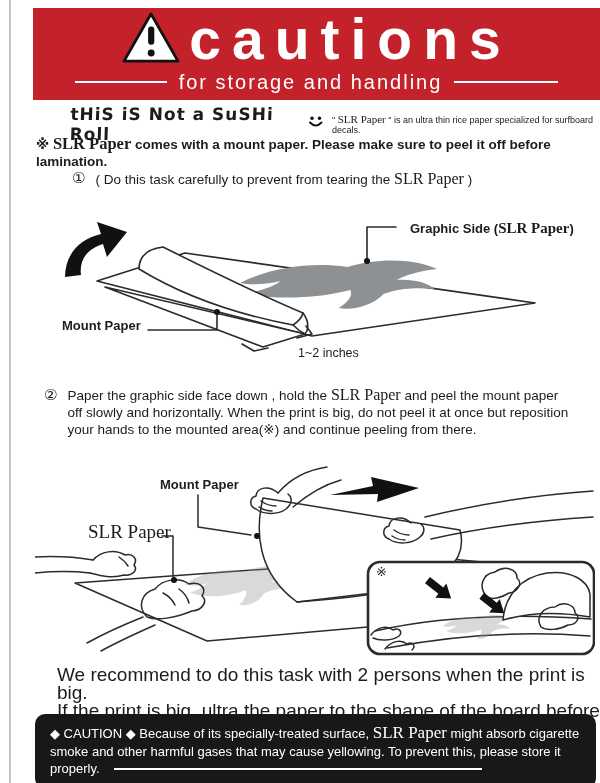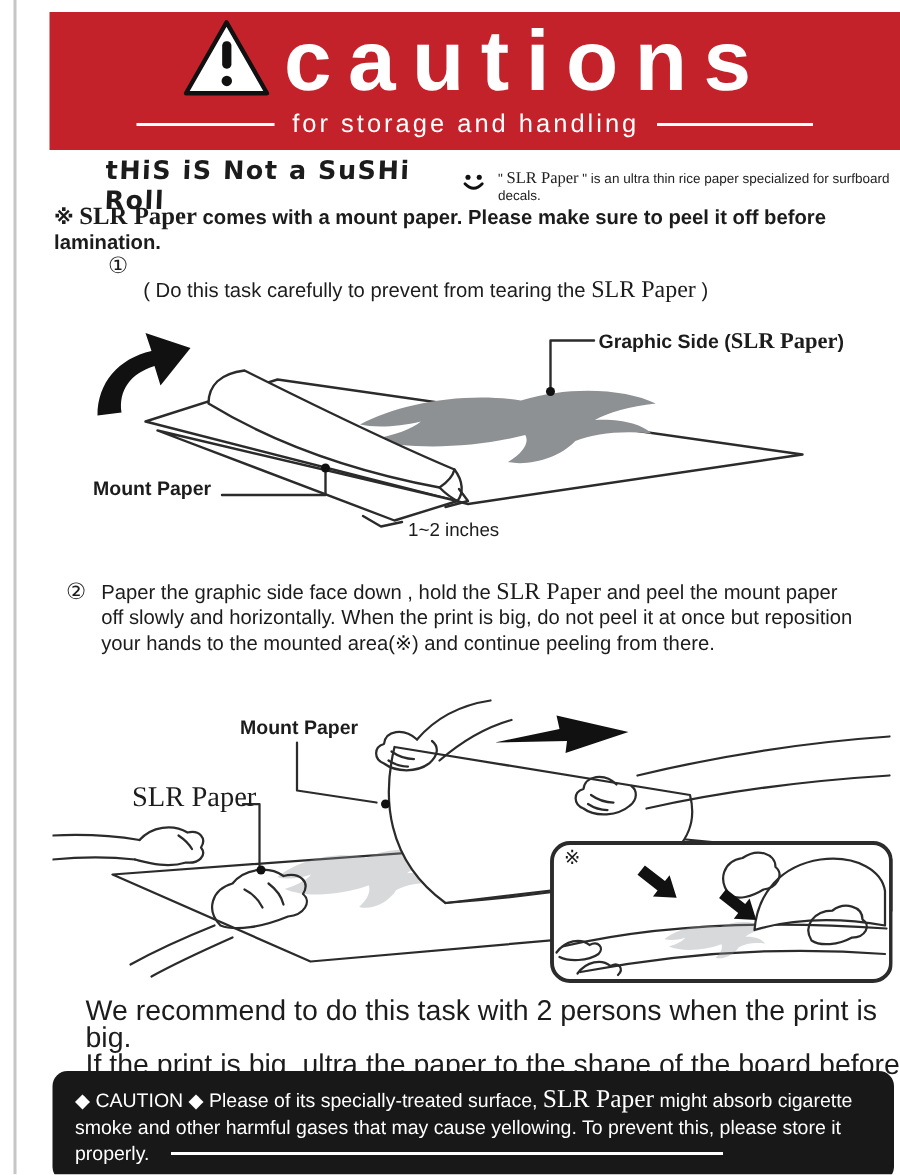--- a/index.html
+++ b/index.html
@@ -14,47 +14,47 @@
     display:flex;flex-direction:column;align-items:center;justify-content:center;
   }
   .banner-title-row{display:flex;align-items:center;gap:8px;margin-top:-4px;}
   .banner-title{
     color:#fff;font-size:57px;font-weight:bold;letter-spacing:11px;line-height:1;
   }
   .banner-sub-row{display:flex;align-items:center;gap:12px;margin-top:2px;}
   .banner-line{height:2px;background:#fff;}
   .banner-line.l{width:92px;}
   .banner-line.r{width:104px;}
-  .banner-sub{color:#fff;font-size:17px;letter-spacing:2px;}
+  .banner-sub{color:#fff;font-size:20px;letter-spacing:2px;}
   
   .intro{position:absolute;left:70px;top:104px;display:flex;align-items:center;}
   .handwritten{
     font-family:"DejaVu Sans",sans-serif;font-weight:bold;font-size:17px;
     letter-spacing:1px;transform:skewX(-2deg);
   }
   .smiley{margin:0 8px 0 8px;}
   .quote{font-size:9px;color:#222;}
   .serif{font-family:"Liberation Serif","DejaVu Serif",serif;}
   .quote .serif{font-size:11px;}
   
   .note{position:absolute;left:36px;top:134px;font-size:13.5px;font-weight:bold;}
   .note .serif{font-size:16.5px;font-weight:bold;}
   
   .step{position:absolute;display:flex;gap:10px;font-size:13.5px;line-height:17px;}
   .step1{left:72px;top:169px;}
   .step2{left:44px;top:386px;width:528px;}
   .step-num{font-size:15px;}
   .step .serif{font-size:16px;}
-  .step-line2{margin-top:16px;}
+  .step-line2{margin-top:1px;}
   
   .fig-label{position:absolute;font-size:13px;font-weight:bold;white-space:nowrap;}
   .fig-label .serif{font-size:15px;}
-  .lbl-graphic{left:399px;top:220px;}
+  .lbl-graphic{left:410px;top:220px;}
   .lbl-mount1{left:62px;top:318px;}
-  .lbl-inches{left:272px;top:346px;font-weight:normal;font-size:12.5px;}
+  .lbl-inches{left:298px;top:346px;font-weight:normal;font-size:12.5px;}
   .lbl-mount2{left:160px;top:477px;}
   .lbl-slr2{left:88px;top:521px;font-family:"Liberation Serif","DejaVu Serif",serif;
             font-size:19px;font-weight:normal;}
   .lbl-inset-mark{left:376px;top:564px;font-size:13px;font-weight:normal;}
   .fig{position:absolute;left:35px;}
   .fig svg{display:block;}
   
   .outro{position:absolute;left:57px;top:666px;font-size:19px;line-height:18px;}
   
   .caution{
@@ -221,17 +221,17 @@
   <div class="fig-label lbl-mount2">Mount Paper</div>
   <div class="fig-label lbl-slr2">SLR Paper</div>
   <div class="fig-label lbl-inset-mark">※</div>
 
   <div class="outro">
     <div>We recommend to do this task with 2 persons when the print is big.</div>
     <div>If the print is big, ultra the paper to the shape of the board before you peel it off.</div>
   </div>
 
   <div class="caution">
-    <span>◆ CAUTION ◆ Please of its specially-treated surface,</span>
+    <span>◆ CAUTION ◆ Because of its specially-treated surface,</span>
     <span class="serif">SLR Paper</span>
     <span>might absorb cigarette smoke and other harmful gases that may cause yellowing. To prevent this, please store it properly.</span><span class="caution-underline"></span>
   </div>
 </div>
 
 </body></html>

